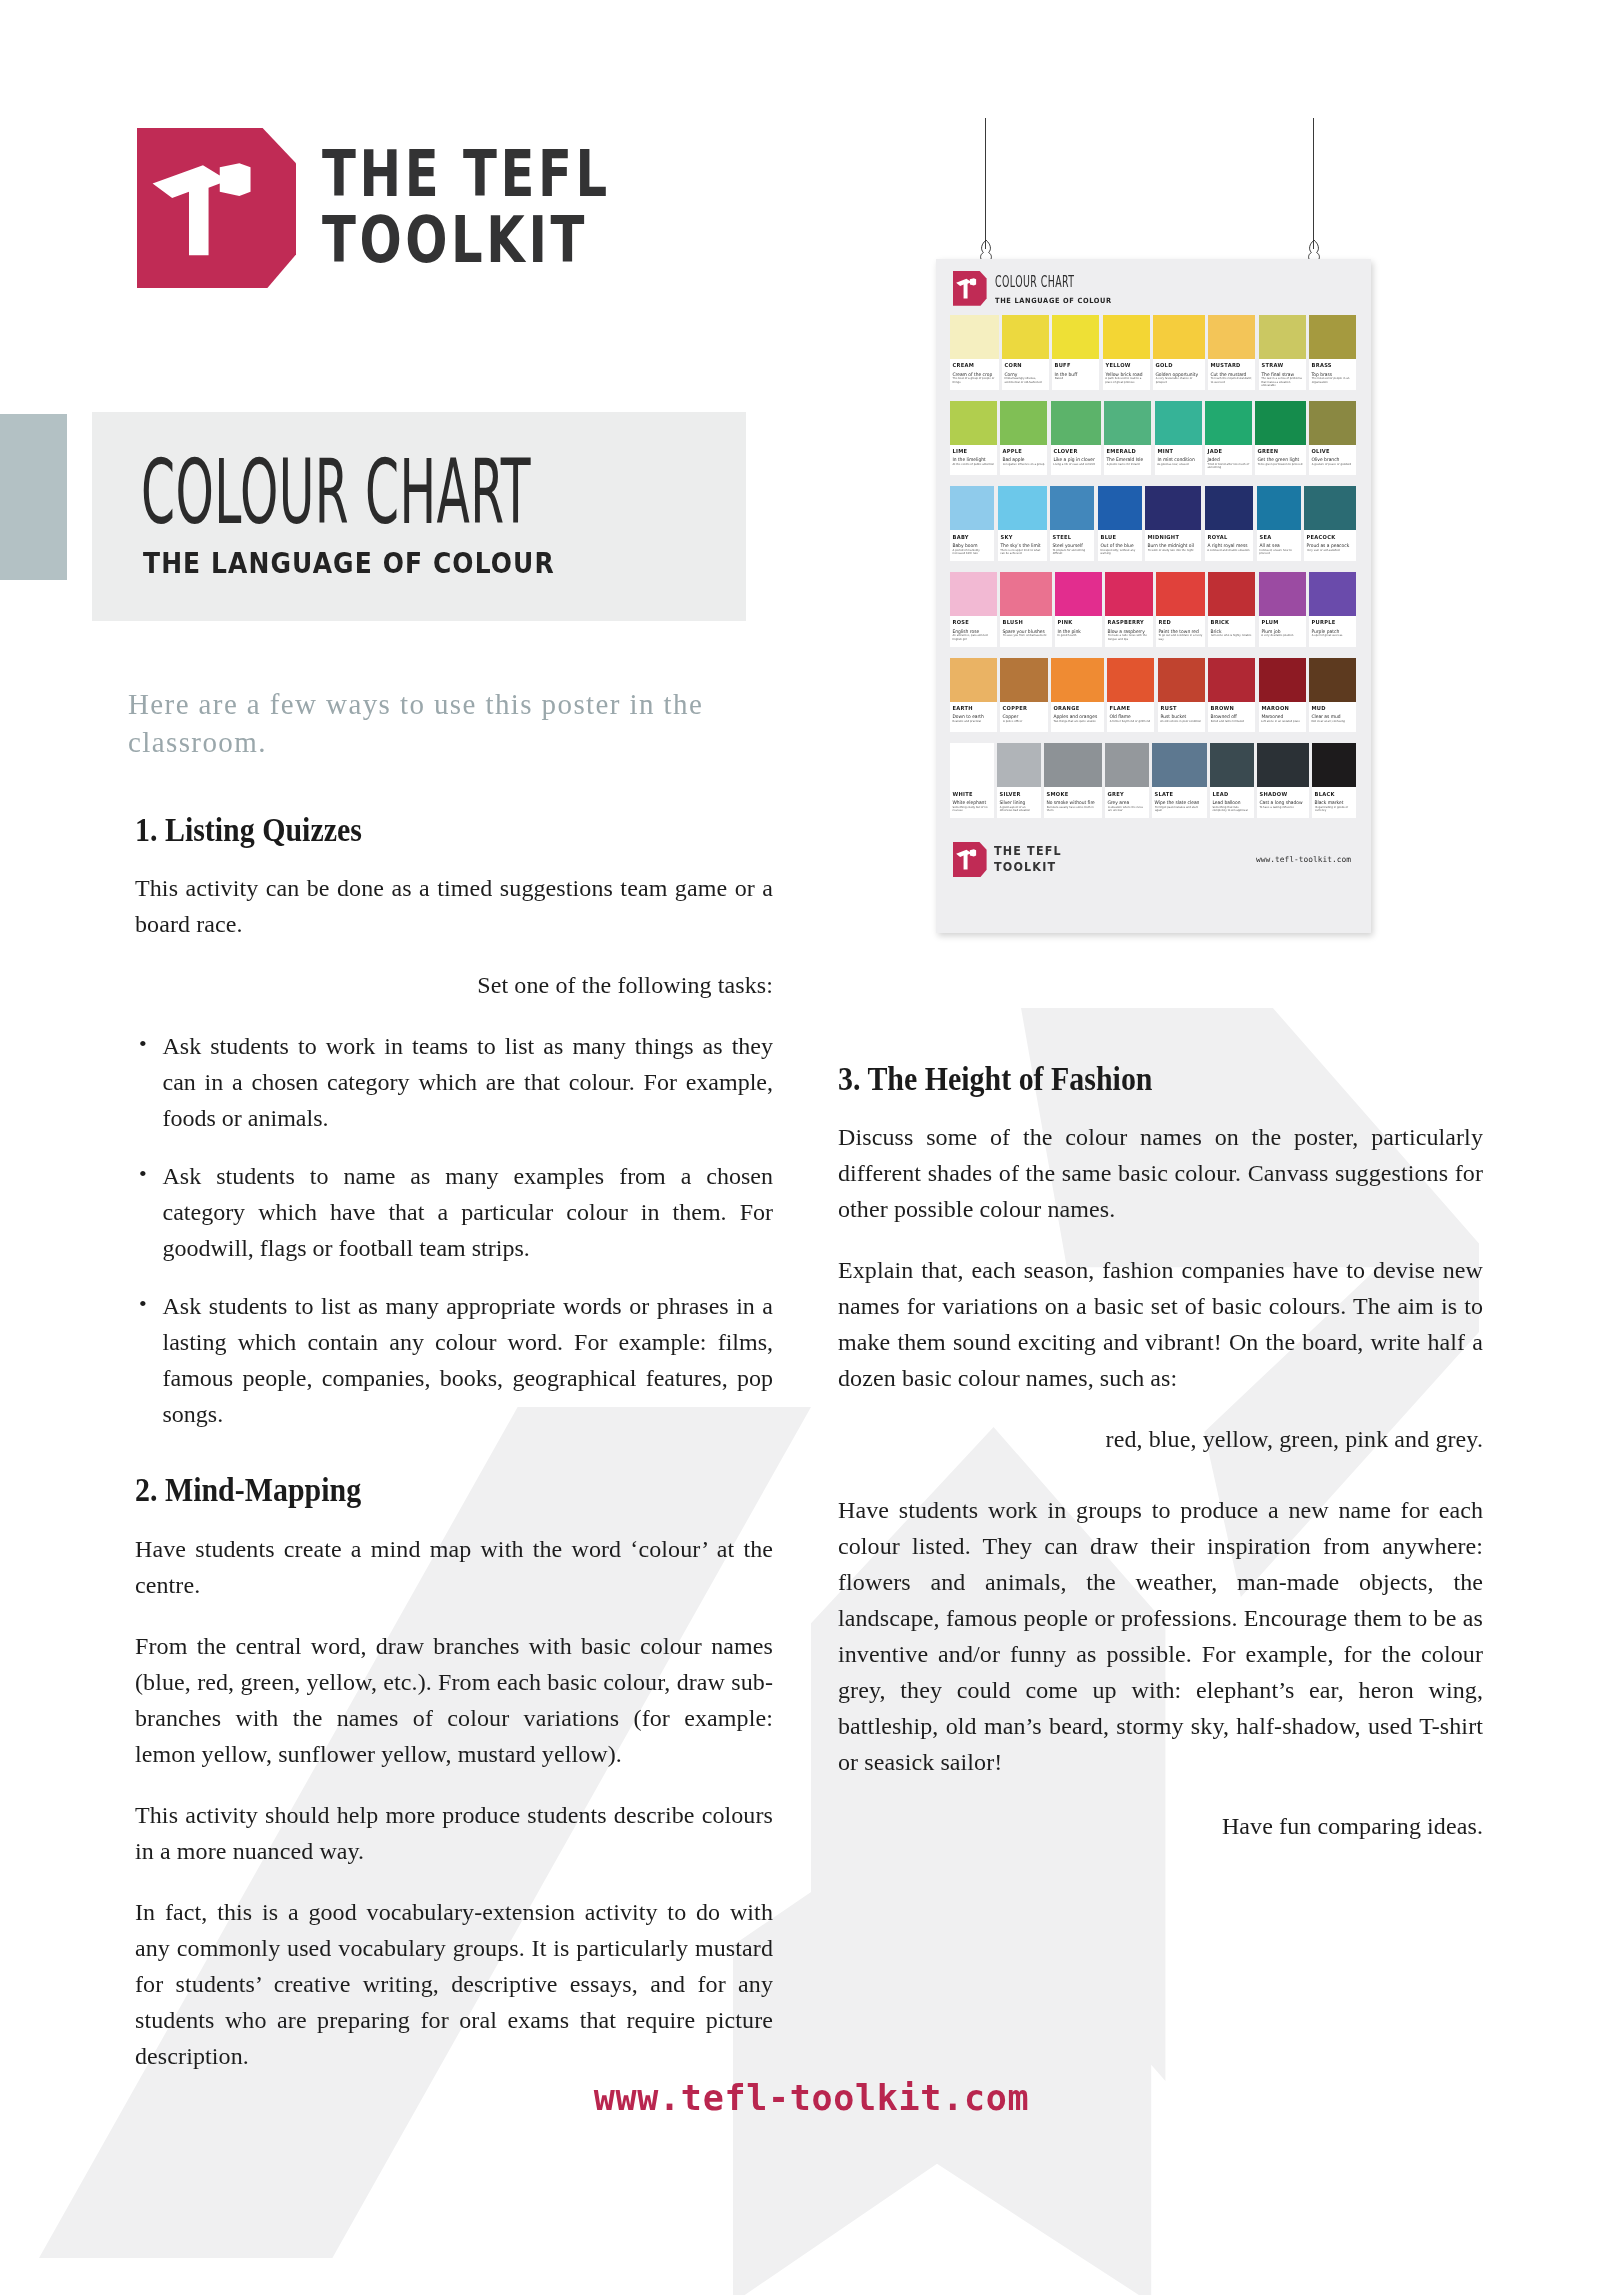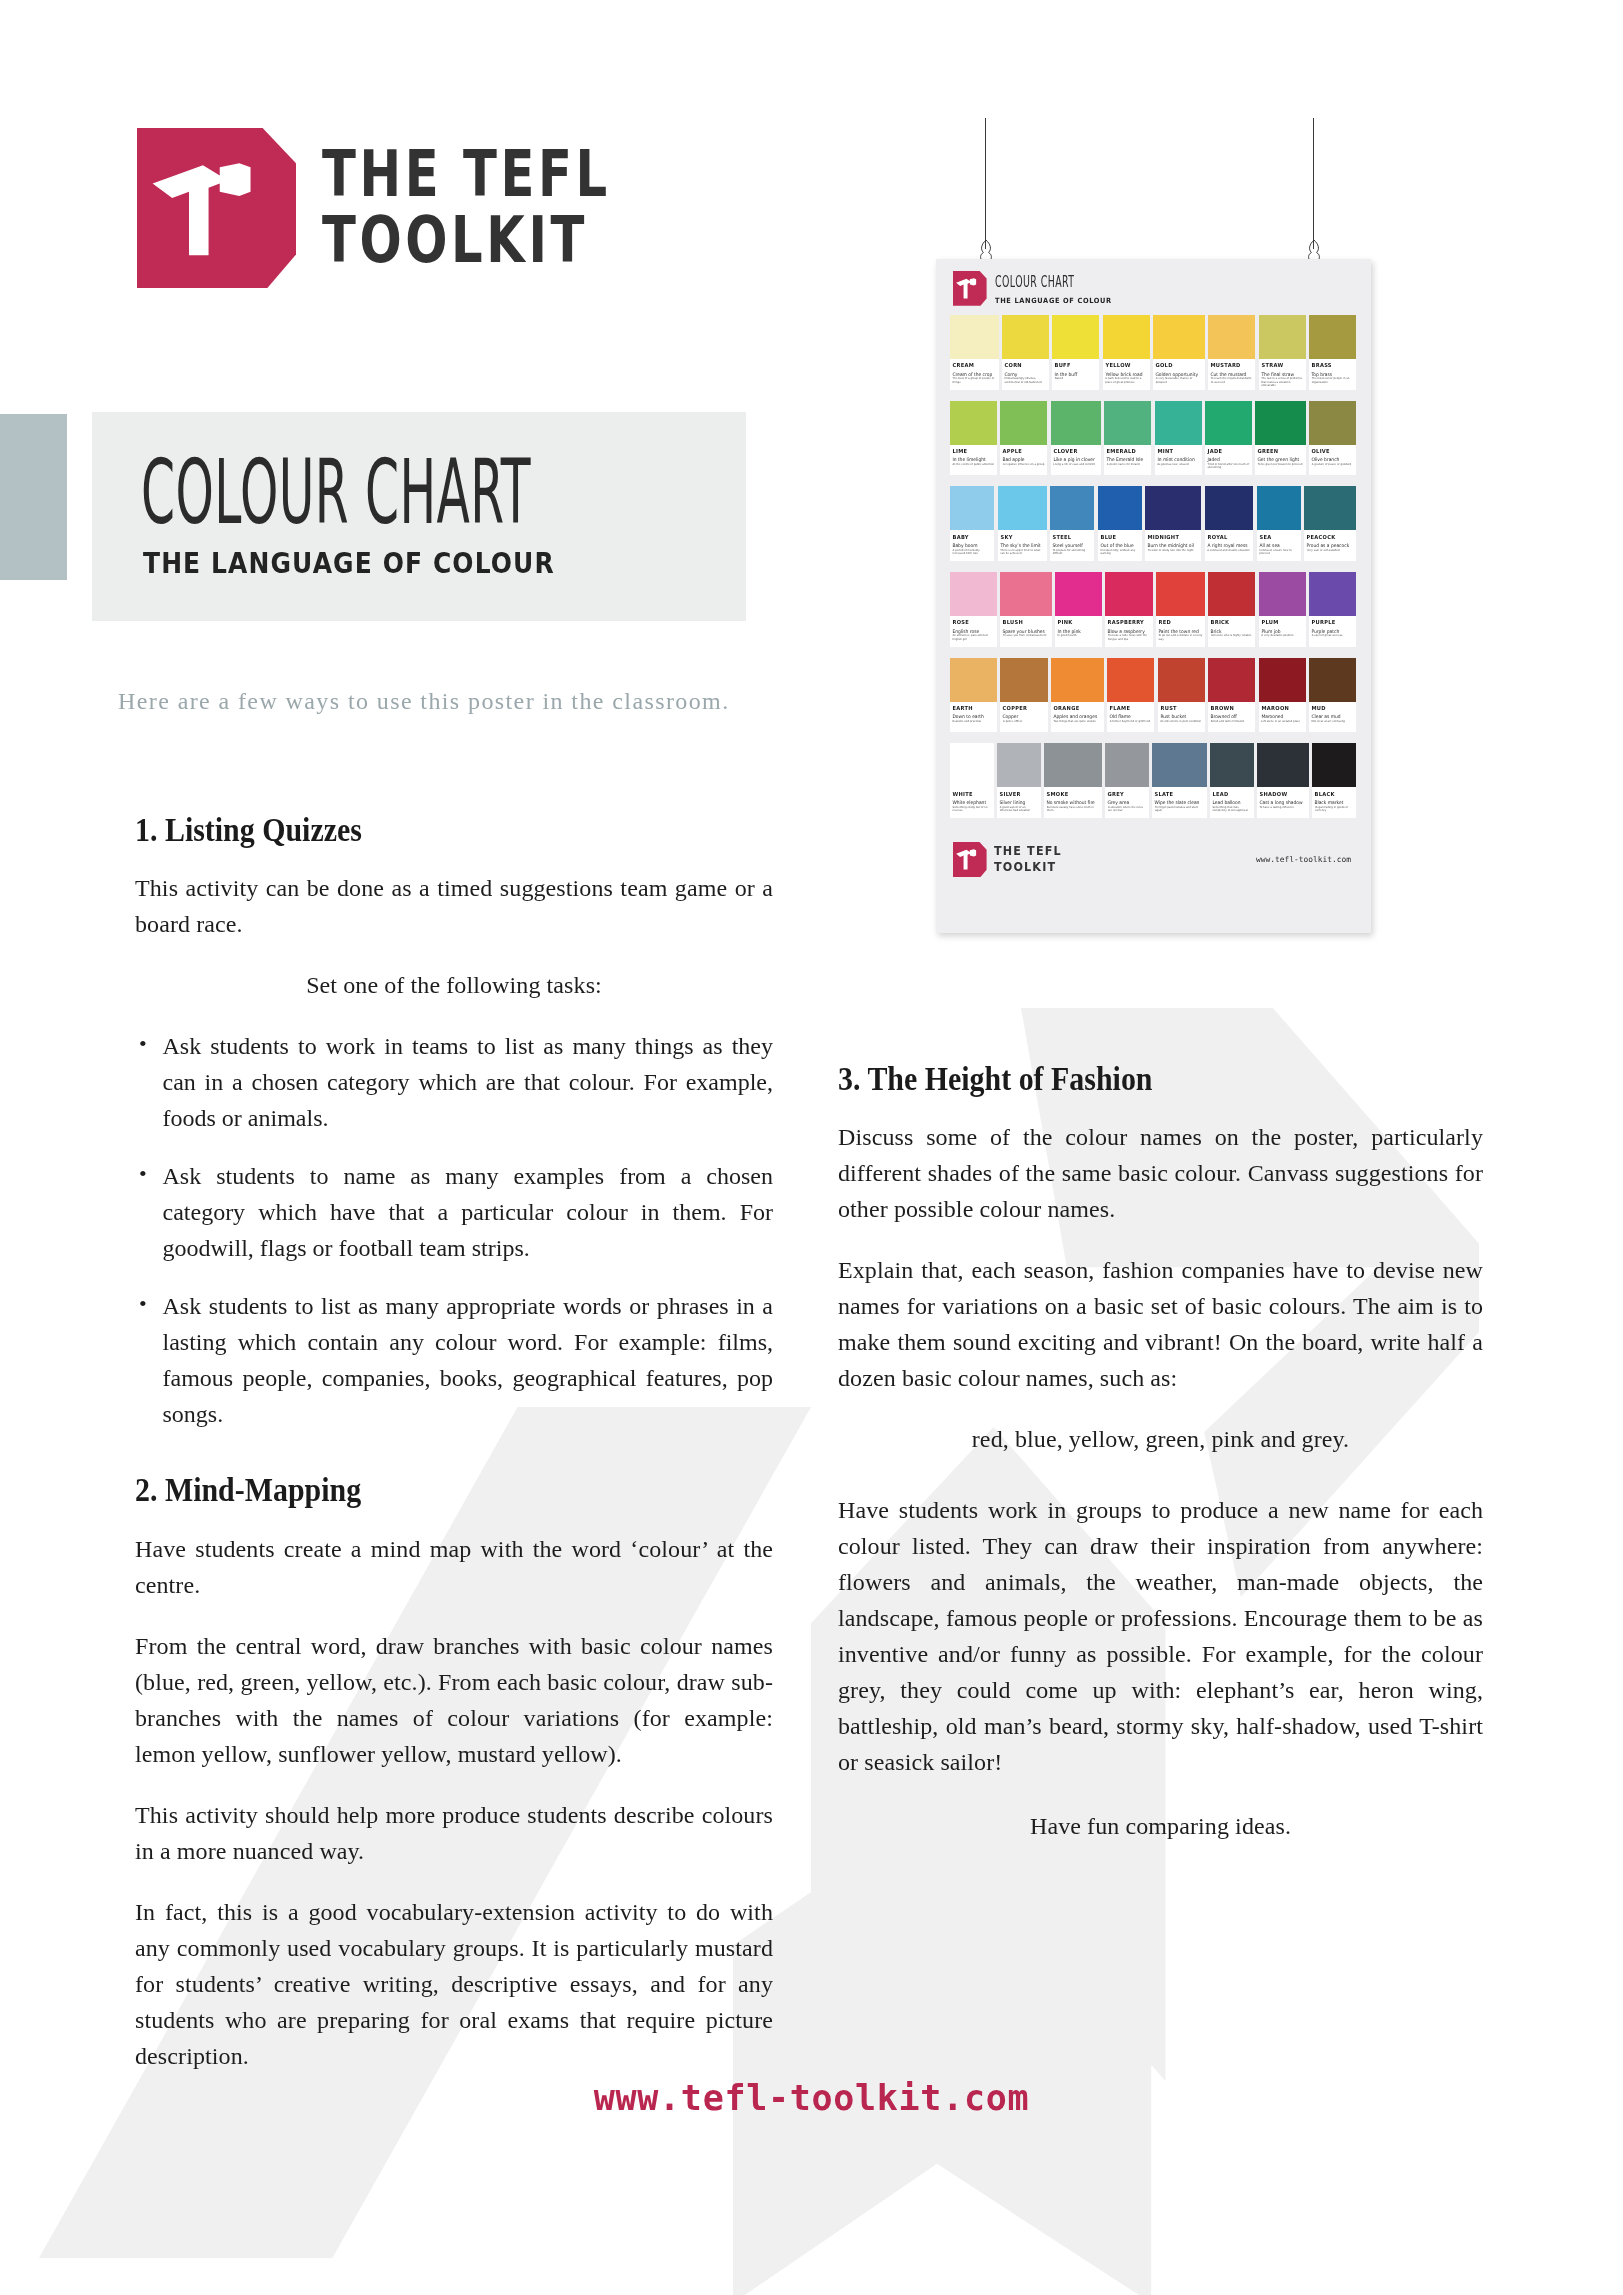--- a/index.html
+++ b/index.html
@@ -49,42 +49,42 @@
     transform:scaleX(0.58) scaleY(1.06);transform-origin:left top;white-space:nowrap;
   }
   .title-sub{
     position:absolute;left:51px;top:134px;
     font-family:"DejaVu Sans", sans-serif;
     font-size:29px;font-weight:700;letter-spacing:1.3px;color:#232323;
     transform:scaleX(0.86);transform-origin:left top;white-space:nowrap;
   }
 
   
-  .intro{position:absolute;left:118px;top:686px;width:648px;z-index:3;
+  .intro{position:absolute;left:128px;top:686px;width:648px;z-index:3;
     font-family:"Liberation Serif", serif;
-    font-size:24px;line-height:1.30;color:#9aa7ab;letter-spacing:1.4px;}
+    font-size:29px;line-height:1.30;color:#9aa7ab;letter-spacing:1.4px;}
 
   
   .col{position:absolute;z-index:3;}
   .col-left{left:135px;top:811px;width:638px;}
   .col-right{left:838px;top:1060px;width:645px;}
 
   h2.sec{
     font-family:"Liberation Serif", serif;
     font-weight:700;font-size:34px;line-height:1.1;color:#1b1b1b;
     margin:0 0 22px 0;letter-spacing:0px;
     transform:scaleX(0.88);transform-origin:left top;white-space:nowrap;
   }
   h2.sec.spaced{margin-top:39px;}
   p.body{
     font-family:"Liberation Serif", serif;
     font-size:24px;line-height:1.50;color:#1d1d1d;margin:0 0 25px 0;
     text-align:justify;letter-spacing:0.1px;
   }
-  p.body.nojust{text-align:center;}
+  p.body.nojust{text-align:right;}
   ul.bul{margin:0 0 19.6px 0;padding:0;list-style:none;}
   ul.bul li{
     font-family:"Liberation Serif", serif;
     font-size:24px;line-height:1.50;color:#1d1d1d;
     text-align:justify;margin:0 0 22px 0;padding-left:27.5px;position:relative;
   }
   ul.bul li:before{content:"\2022";position:absolute;left:3.9px;top:-1.3px;font-size:22px;color:#1d1d1d;}
 
   
   .poster-wrap{position:absolute;left:916px;top:118px;width:478px;height:851px;z-index:3;}

